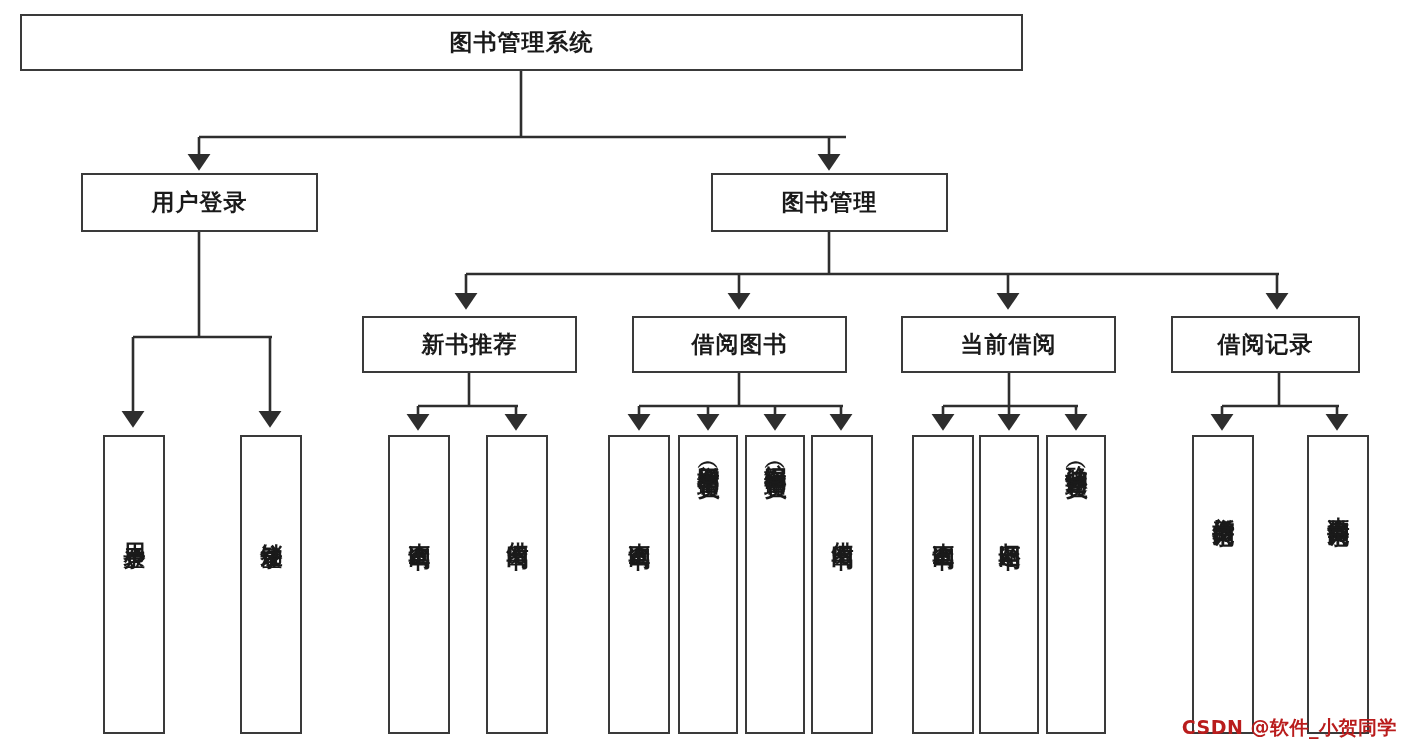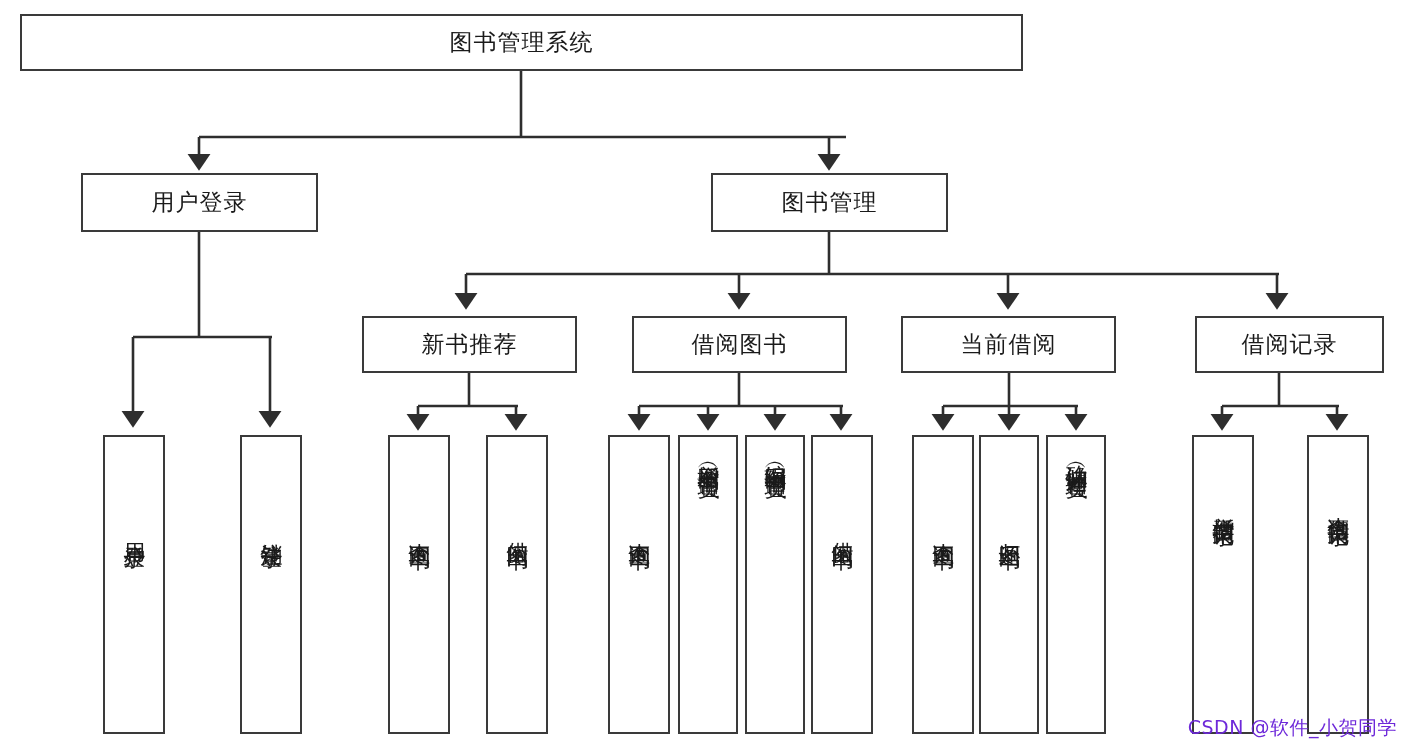--- a/index.html
+++ b/index.html
@@ -9,20 +9,21 @@
   }
   body {
     font-family: "DejaVu Sans", "Liberation Sans", sans-serif;
   }
   #canvas {
     position: relative;
     width: 1405px;
     height: 747px;
     background: #ffffff;
     overflow: hidden;
+    font-weight: bold;
   }
   .node {
     position: absolute;
     box-sizing: border-box;
     background: #ffffff;
     border: 2.5px solid #3a3a3a;
     display: flex;
     align-items: center;
     justify-content: center;
     color: #1a1a1a;
@@ -66,21 +67,21 @@
   .wire {
     stroke: #2e2e2e;
     stroke-width: 2.6;
     fill: none;
   }
   .watermark {
     position: absolute;
     right: 8px;
     bottom: 6px;
     font-size: 19px;
-    color: #6d28d9;
+    color: #b91c1c;
     letter-spacing: 0.5px;
     white-space: nowrap;
   }
 </style>
 </head>
 <body>
 
 <div id="canvas">
 
   <svg class="wires" viewBox="0 0 1405 747">
@@ -146,21 +147,21 @@
 
   <div class="node node-h" style="left:711px; top:173px; width:237px; height:59px;">
     <span class="label">图书管理</span>
   </div>
   <div class="node node-h" style="left:632px; top:316px; width:215px; height:57px;">
     <span class="label">借阅图书</span>
   </div>
   <div class="node node-h" style="left:901px; top:316px; width:215px; height:57px;align-items:center;">
     <span class="label">当前借阅</span>
   </div>
-  <div class="node node-h" style="left:1171px; top:316px; width:189px; height:57px;margin-left:24px;">
+  <div class="node node-h" style="left:1171px; top:316px; width:189px; height:57px;">
     <span class="label">借阅记录</span>
   </div>
 
   <div class="node node-v short" style="left:103px; top:435px; width:62px; height:299px;">
     <span class="label">用户登录</span>
   </div>
   <div class="node node-v short" style="left:240px; top:435px; width:62px; height:299px;">
     <span class="label">注销登录</span>
   </div>
 

